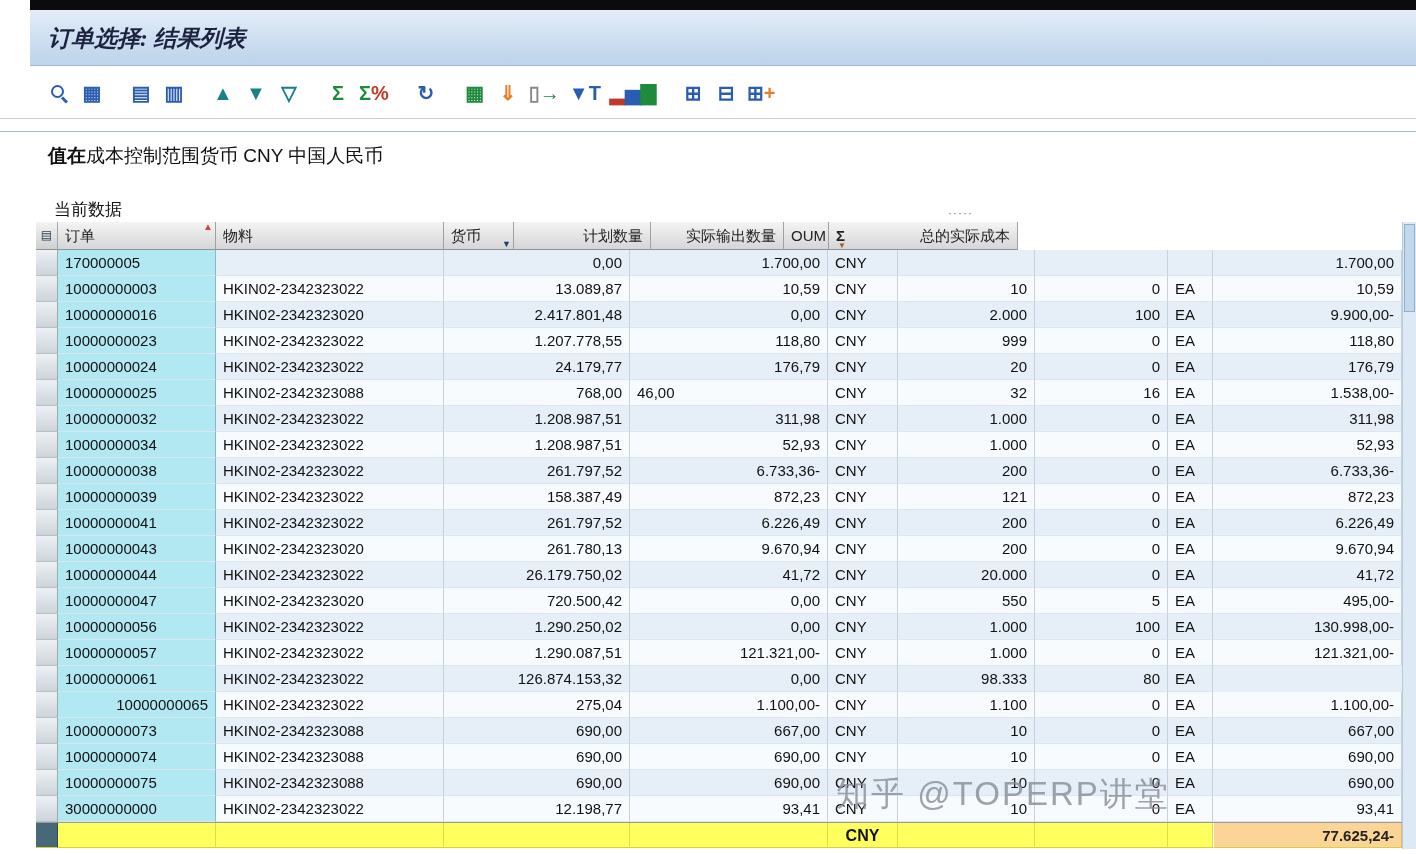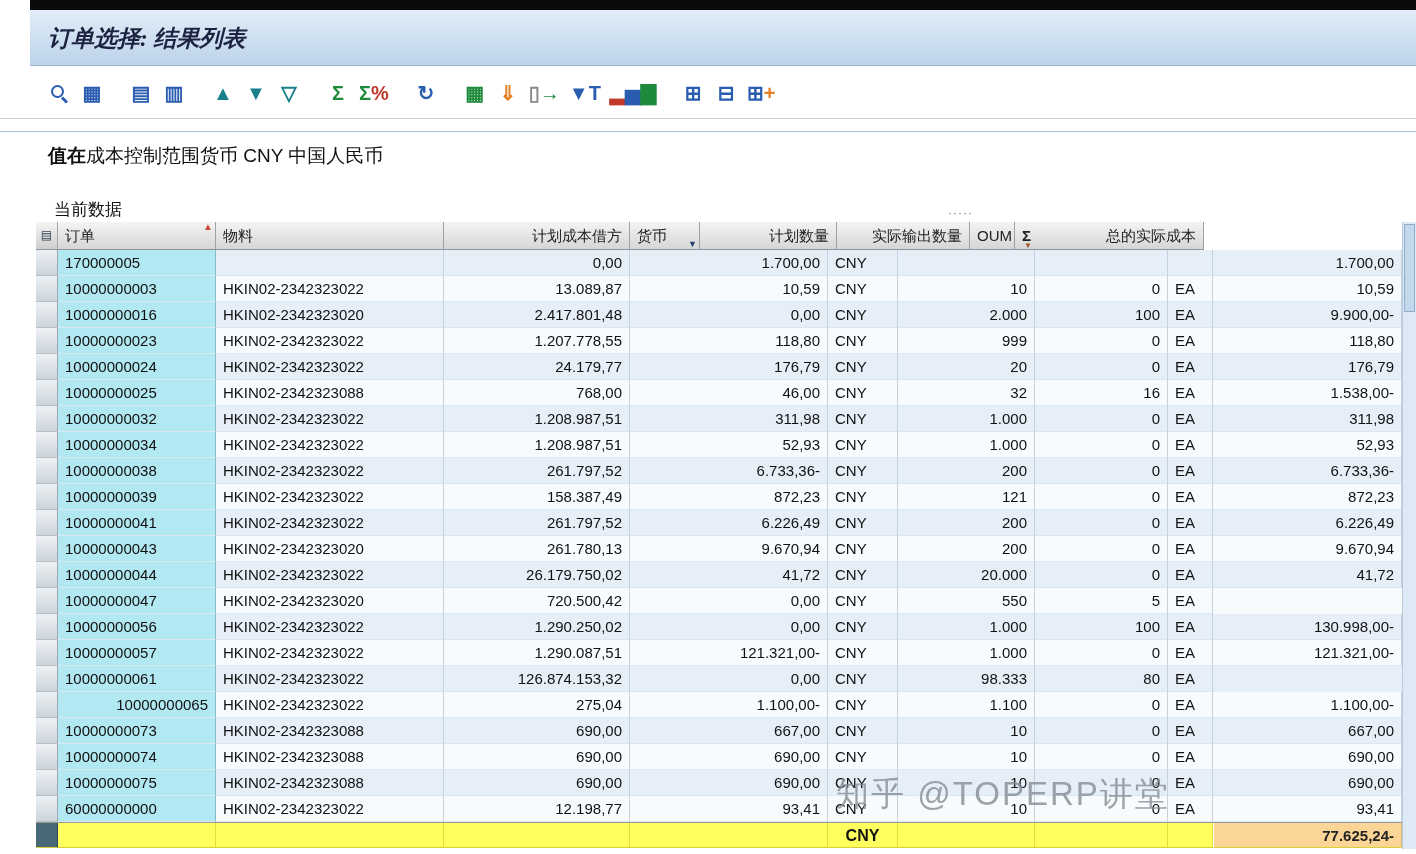--- a/index.html
+++ b/index.html
@@ -163,21 +163,20 @@
   </div>
   <div class="info-line2">当前数据</div>
   <div class="drag-dots">·····</div>
 </div>
 
 <div class="grid" id="grid">
     <div class="g-row g-head">
       <div class="g-cell g-selhead">▤</div>
       <div class="g-cell g-hcell" style="width: 158px; text-align: left;"><span>订单</span><span class="sort-asc-mark" style="color: rgb(204, 75, 55);">▲</span></div>
       <div class="g-cell g-hcell" style="width: 228px; text-align: left;"><span>物料</span></div>
-      <div class="g-cell g-hcell" style="width: 186px; text-align: right;"><span>计划成本借方</span></div>
       <div class="g-cell g-hcell" style="width: 70px; text-align: left;"><span>货币</span><span class="filter-mark">▼</span></div>
       <div class="g-cell g-hcell" style="width: 137px; text-align: right;"><span>计划数量</span></div>
       <div class="g-cell g-hcell" style="width: 133px; text-align: right;"><span>实际输出数量</span></div>
       <div class="g-cell g-hcell" style="width: 45px; text-align: left;"><span>OUM</span></div>
       <div class="g-cell g-hcell" style="width: 189px; text-align: right;"><span>总的实际成本</span><span class="sigma-mark">Σ</span><span class="sigma-sub">▼</span></div>
     </div>
     <div class="g-row row-even">
       <div class="g-cell g-sel"></div>
       <div class="g-cell g-order-cell" style="width: 158px; text-align: left;">170000005</div>
       <div class="g-cell" style="width: 228px; text-align: left;"></div>
@@ -235,21 +234,21 @@
       <div class="g-cell" style="width: 137px; text-align: right;">20</div>
       <div class="g-cell" style="width: 133px; text-align: right;">0</div>
       <div class="g-cell" style="width: 45px; text-align: left;">EA</div>
       <div class="g-cell" style="width: 189px; text-align: right;">176,79</div>
     </div>
     <div class="g-row row-odd">
       <div class="g-cell g-sel"></div>
       <div class="g-cell g-order-cell" style="width: 158px; text-align: left;">10000000025</div>
       <div class="g-cell" style="width: 228px; text-align: left;">HKIN02-2342323088</div>
       <div class="g-cell" style="width: 186px; text-align: right;">768,00</div>
-      <div class="g-cell" style="width: 198px; text-align: right;">46,00</div>
+      <div class="g-cell" style="width: 198px; text-align: left;">46,00</div>
       <div class="g-cell" style="width: 70px; text-align: left;">CNY</div>
       <div class="g-cell" style="width: 137px; text-align: right;">32</div>
       <div class="g-cell" style="width: 133px; text-align: right;">16</div>
       <div class="g-cell" style="width: 45px; text-align: left;">EA</div>
       <div class="g-cell" style="width: 189px; text-align: right;">1.538,00-</div>
     </div>
     <div class="g-row row-even">
       <div class="g-cell g-sel"></div>
       <div class="g-cell g-order-cell" style="width: 158px; text-align: left;">10000000032</div>
       <div class="g-cell" style="width: 228px; text-align: left;">HKIN02-2342323022</div>
@@ -336,20 +335,21 @@
     <div class="g-row row-odd">
       <div class="g-cell g-sel"></div>
       <div class="g-cell g-order-cell" style="width: 158px; text-align: left;">10000000047</div>
       <div class="g-cell" style="width: 228px; text-align: left;">HKIN02-2342323020</div>
       <div class="g-cell" style="width: 186px; text-align: right;">720.500,42</div>
       <div class="g-cell" style="width: 198px; text-align: right;">0,00</div>
       <div class="g-cell" style="width: 70px; text-align: left;">CNY</div>
       <div class="g-cell" style="width: 137px; text-align: right;">550</div>
       <div class="g-cell" style="width: 133px; text-align: right;">5</div>
       <div class="g-cell" style="width: 45px; text-align: left;">EA</div>
+      <div class="g-cell" style="width: 189px; text-align: right;">495,00-</div>
     </div>
     <div class="g-row row-even">
       <div class="g-cell g-sel"></div>
       <div class="g-cell g-order-cell" style="width: 158px; text-align: left;">10000000056</div>
       <div class="g-cell" style="width: 228px; text-align: left;">HKIN02-2342323022</div>
       <div class="g-cell" style="width: 186px; text-align: right;">1.290.250,02</div>
       <div class="g-cell" style="width: 198px; text-align: right;">0,00</div>
       <div class="g-cell" style="width: 70px; text-align: left;">CNY</div>
       <div class="g-cell" style="width: 137px; text-align: right;">1.000</div>
       <div class="g-cell" style="width: 133px; text-align: right;">100</div>
@@ -422,21 +422,21 @@
       <div class="g-cell" style="width: 186px; text-align: right;">690,00</div>
       <div class="g-cell" style="width: 198px; text-align: right;">690,00</div>
       <div class="g-cell" style="width: 70px; text-align: left;">CNY</div>
       <div class="g-cell" style="width: 137px; text-align: right;">10</div>
       <div class="g-cell" style="width: 133px; text-align: right;">0</div>
       <div class="g-cell" style="width: 45px; text-align: left;">EA</div>
       <div class="g-cell" style="width: 189px; text-align: right;">690,00</div>
     </div>
     <div class="g-row row-odd">
       <div class="g-cell g-sel"></div>
-      <div class="g-cell g-order-cell" style="width: 158px; text-align: left;">60000000000</div>
+      <div class="g-cell g-order-cell" style="width: 158px; text-align: left;">30000000000</div>
       <div class="g-cell" style="width: 228px; text-align: left;">HKIN02-2342323022</div>
       <div class="g-cell" style="width: 186px; text-align: right;">12.198,77</div>
       <div class="g-cell" style="width: 198px; text-align: right;">93,41</div>
       <div class="g-cell" style="width: 70px; text-align: left;">CNY</div>
       <div class="g-cell" style="width: 137px; text-align: right;">10</div>
       <div class="g-cell" style="width: 133px; text-align: right;">0</div>
       <div class="g-cell" style="width: 45px; text-align: left;">EA</div>
       <div class="g-cell" style="width: 189px; text-align: right;">93,41</div>
     </div>
     <div class="g-row g-sum">

